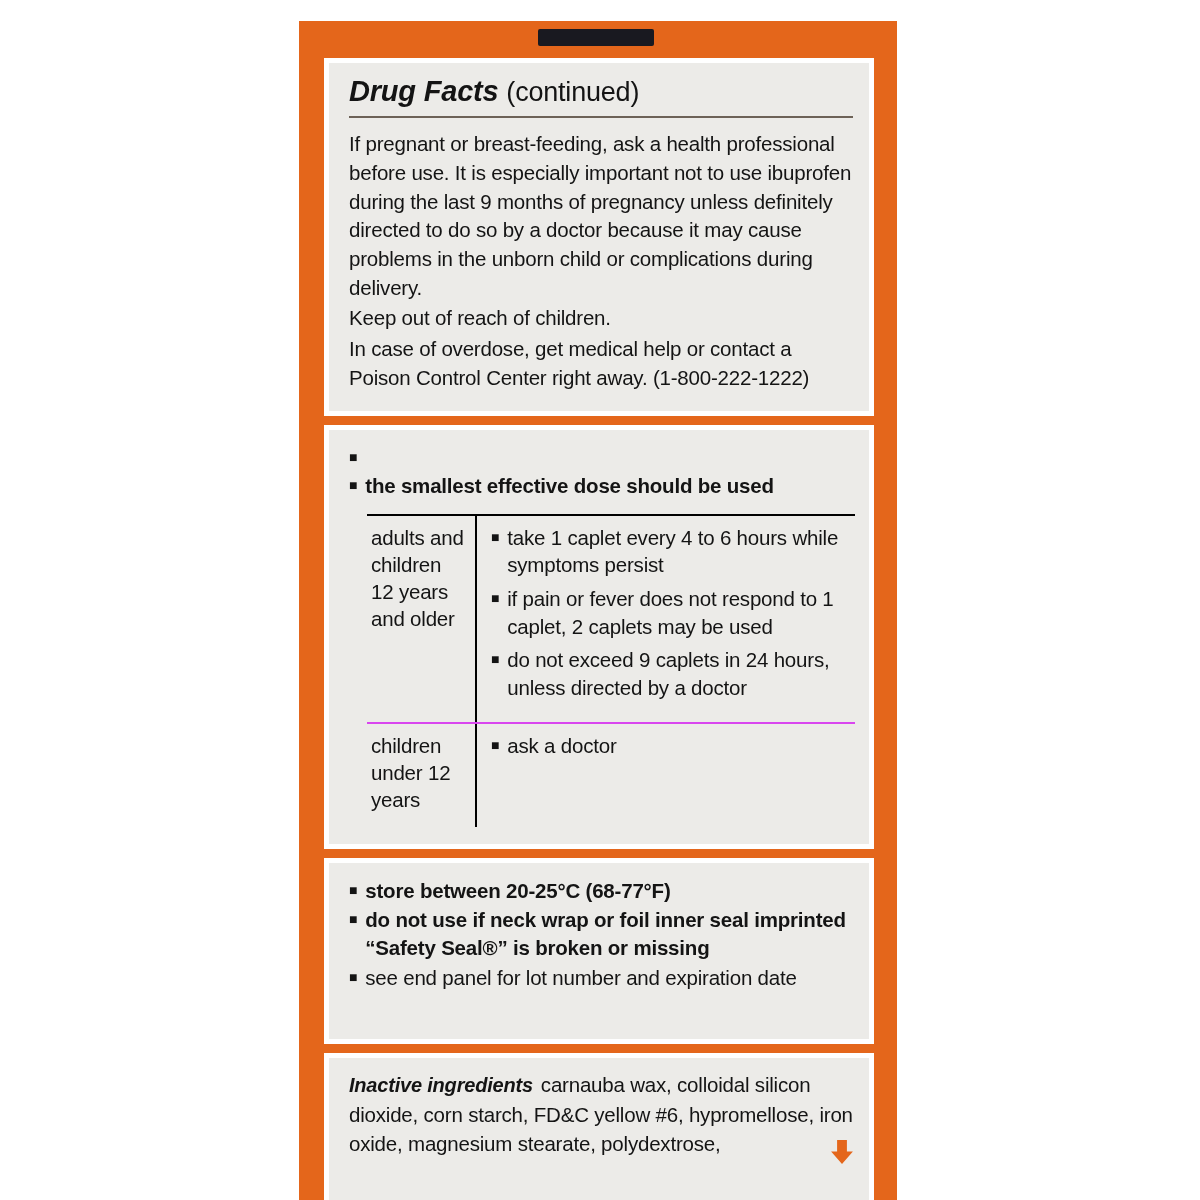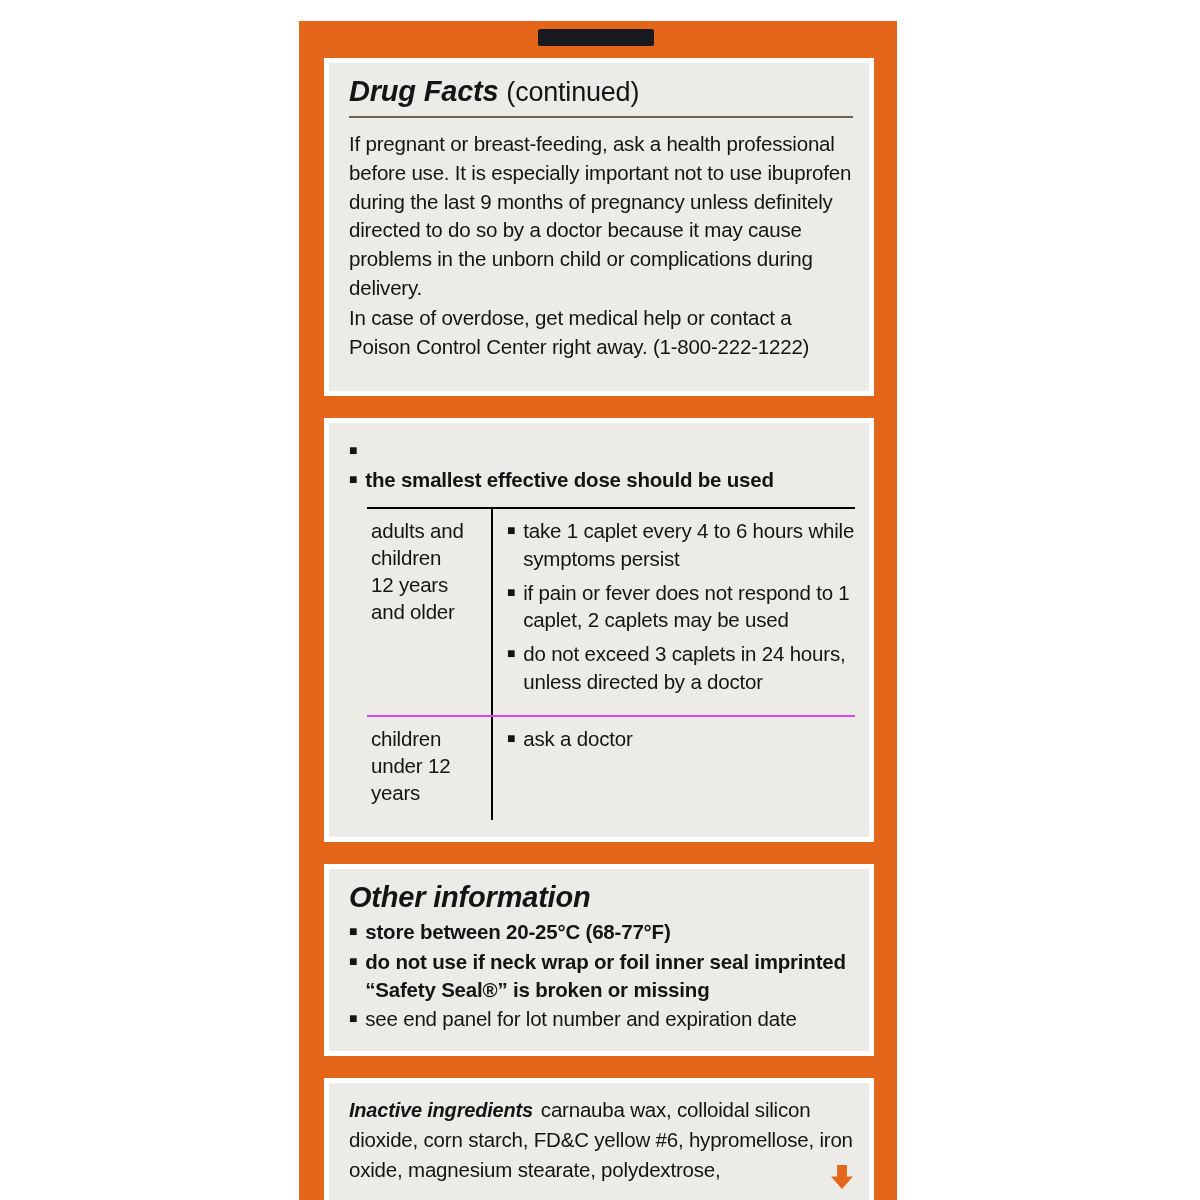--- a/index.html
+++ b/index.html
@@ -25,21 +25,21 @@
     position:absolute;
     left:239px;top:8px;
     width:116px;height:17px;
     background:#191920;
     border-radius:2px;
   }
   .panel{
     background:#ECEBE8;
     border:5px solid #ffffff;
     box-sizing:border-box;
-    margin-bottom:22px;
+    margin-bottom:9px;
     padding:12px 16px 16px 20px;
     letter-spacing:-0.2px;
   }
   .panel.p1{min-height:338px;}
   .panel.p2{min-height:424px;}
   .panel.p3{min-height:186px;}
   .panel.p4{min-height:175px;position:relative;}
   .section-title{
     font-size:29px;
     font-weight:bold;
@@ -79,21 +79,21 @@
     border-top:2px solid #000;
     font-size:20.5px;
   }
   .dose-row{
     display:flex;
   }
   .dose-row + .dose-row{border-top:2px solid #d946ef;}
   .cell-left{
     flex:0 0 96px;
     border-right:2px solid #000;
-    padding:8px 24px 14px 4px;
+    padding:8px 8px 14px 4px;
     line-height:1.32;
   }
   .cell-right{
     flex:1 1 auto;
     padding:8px 0 14px 14px;
   }
   .cell-right .bullet{margin:0 0 6px 0;}
   .p4 .lead{
     font-size:20px;
     font-weight:bold;
@@ -114,20 +114,21 @@
 
   <div class="top-bar"></div>
 
   <section class="panel p1">
     <h1 class="section-title">
       <span>Drug Facts</span>
       <span class="title-cont">(continued)</span>
     </h1>
     <hr class="rule">
     <p class="body-text"><span class="b">If pregnant or breast-feeding,</span><span> ask a health professional before use. It is especially important not to use ibuprofen during the last 9 months of pregnancy unless definitely directed to do so by a doctor because it may cause problems in the unborn child or complications during delivery.</span></p>
+    <p class="body-text b">Keep out of reach of children.</p>
     <p class="body-text">In case of overdose, get medical help or contact a Poison Control Center right away. (1-800-222-1222)</p>
   </section>
 
   <section class="panel p2">
 
     <div class="bullet bold">
       <span class="marker">■</span>
     </div>
     <div class="bullet bold">
       <span class="marker">■</span>
@@ -141,38 +142,37 @@
           <div class="bullet">
             <span class="marker">■</span>
             <span>take 1 caplet every 4 to 6 hours while symptoms persist</span>
           </div>
           <div class="bullet">
             <span class="marker">■</span>
             <span>if pain or fever does not respond to 1 caplet, 2 caplets may be used</span>
           </div>
           <div class="bullet">
             <span class="marker">■</span>
-            <span>do not exceed 3 caplets in 24 hours, unless directed by a doctor</span>
+            <span>do not exceed 9 caplets in 24 hours, unless directed by a doctor</span>
           </div>
         </div>
       </div>
       <div class="dose-row">
         <div class="cell-left">children under 12 years</div>
         <div class="cell-right">
           <div class="bullet">
             <span class="marker">■</span>
             <span>ask a doctor</span>
           </div>
         </div>
       </div>
     </div>
   </section>
 
   <section class="panel p3">
-    <h2 class="section-title">Other information</h2>
     <div class="bullet bold">
       <span class="marker">■</span>
       <span>store between 20-25°C (68-77°F)</span>
     </div>
     <div class="bullet bold">
       <span class="marker">■</span>
       <span>do not use if neck wrap or foil inner seal imprinted “Safety Seal®” is broken or missing</span>
     </div>
     <div class="bullet">
       <span class="marker">■</span>

